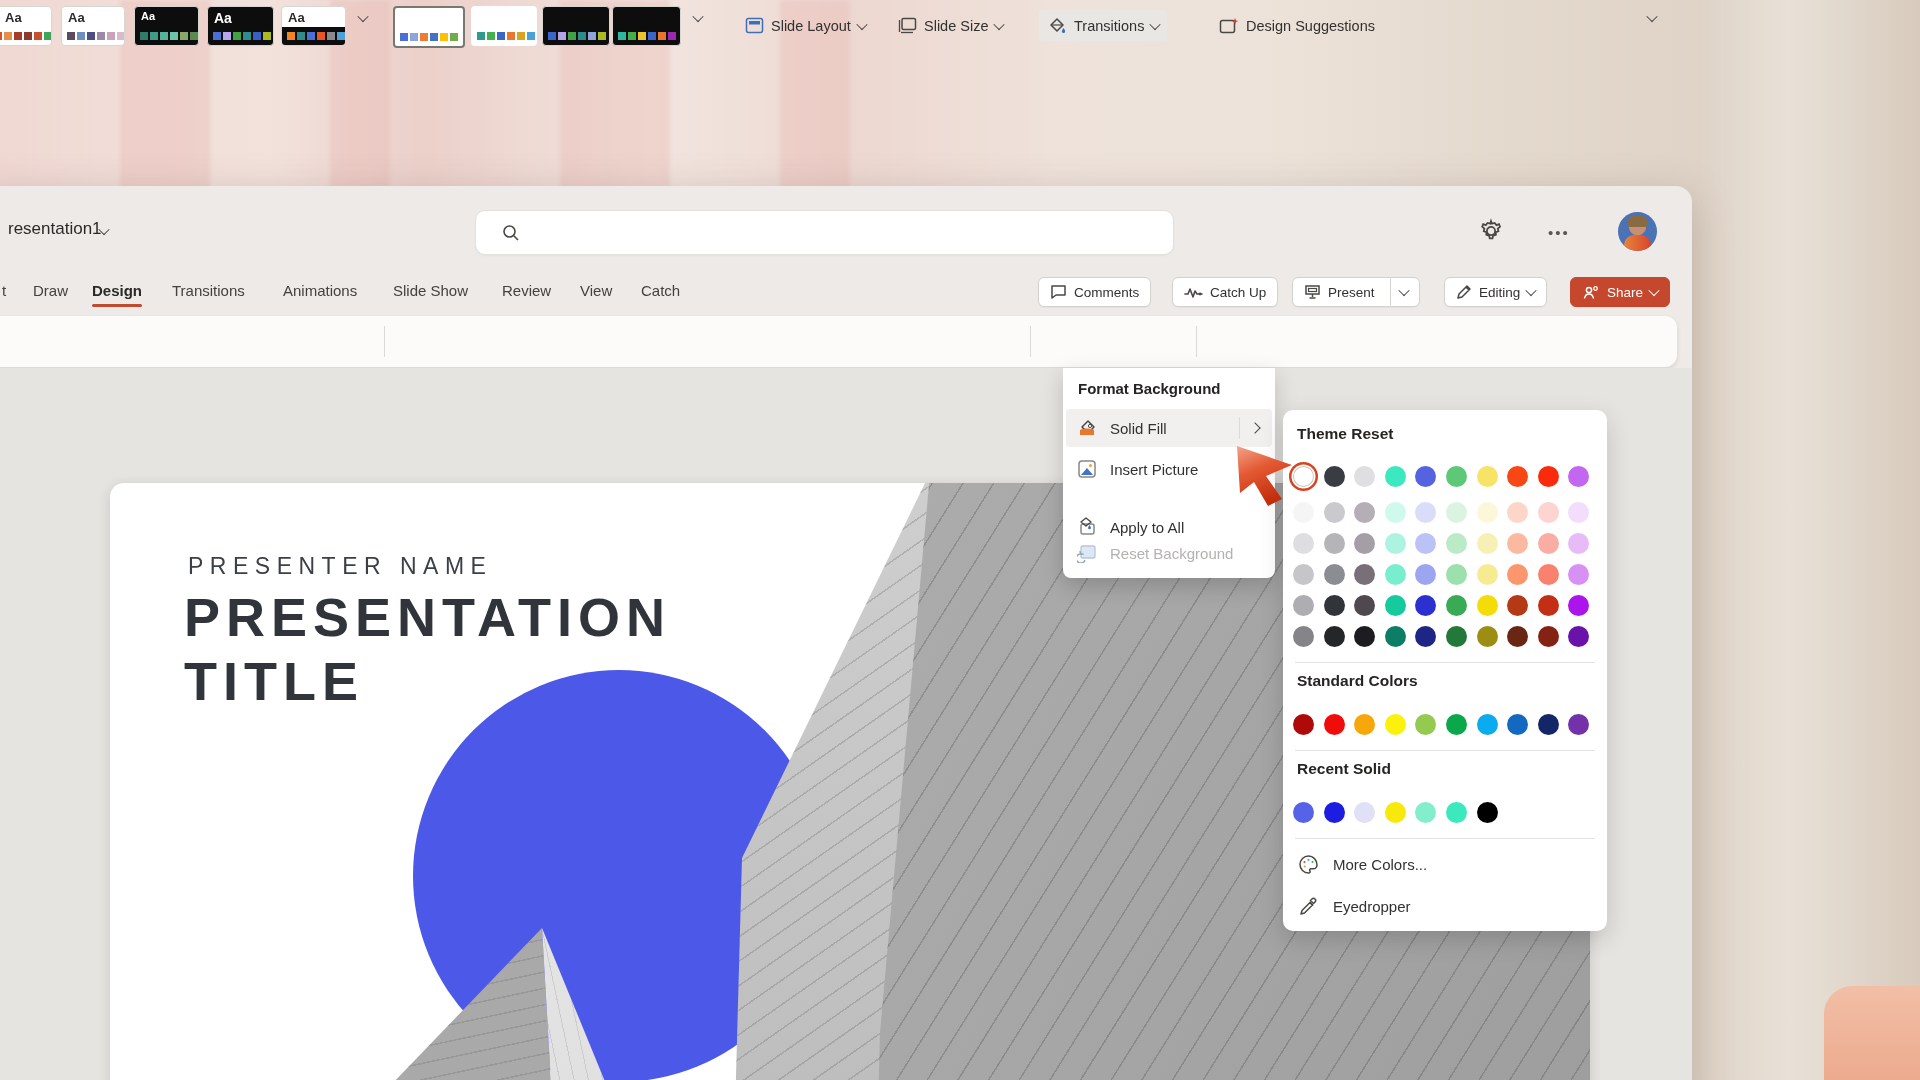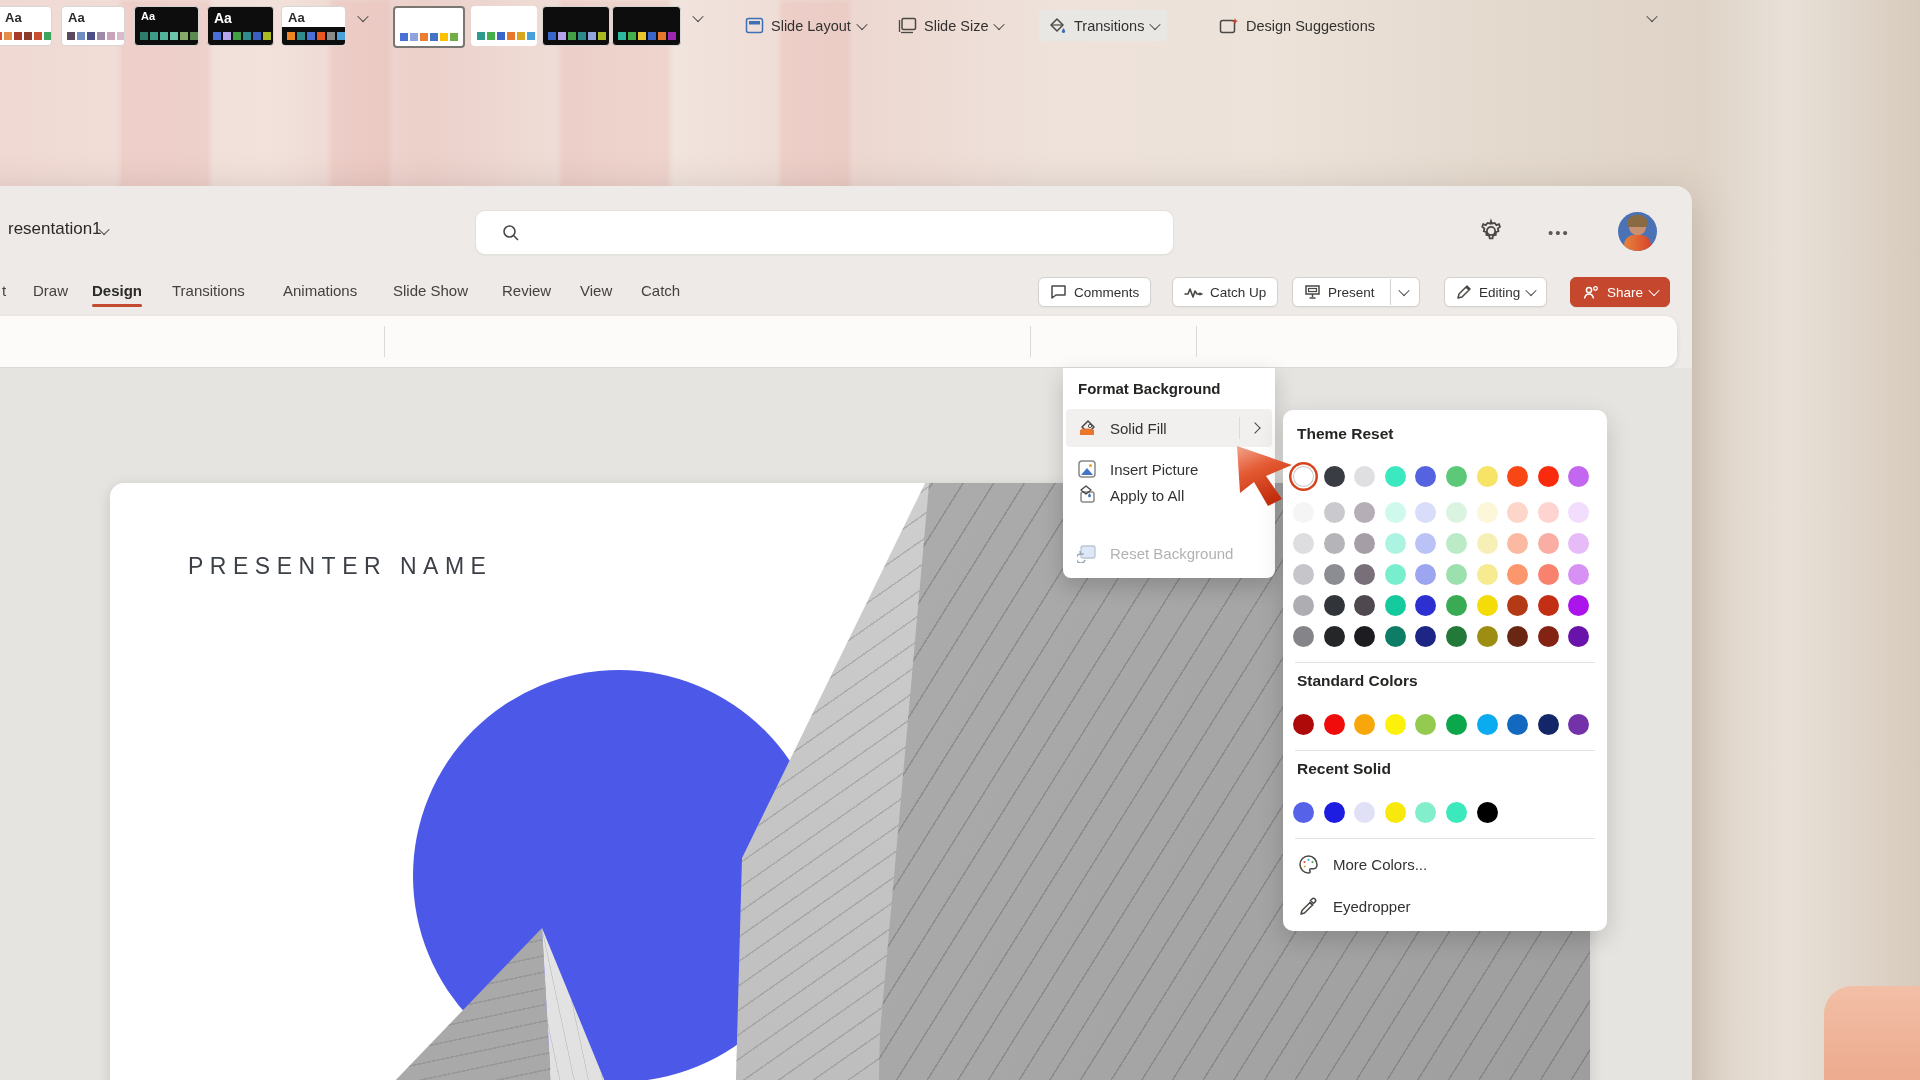--- a/index.html
+++ b/index.html
@@ -356,20 +356,24 @@
   <span class="abs chev rchev" style="left:1648px;"></span>
 
   <div class="abs" id="canvas"></div>
   <div class="abs" id="slide">
     <div class="abs" id="circle" style="background: rgb(76, 88, 232);"></div>
     <div class="abs faceB"></div>
     <div class="abs faceA"></div>
     <div class="abs roofL"></div>
     <div class="abs roofR"></div>
     <div class="abs" id="presenter">PRESENTER NAME</div>
+    <div class="abs" id="slide-title">
+      <div>PRESENTATION</div>
+      <div>TITLE</div>
+    </div>
   </div>
 
   <div class="abs" id="bg-menu">
     <div class="hdr">Format Background</div>
     <div class="mrow hl" style="top:41px;">
       <svg class="ic" viewBox="0 0 20 20">
         <path d="M5 9l6-6 6 6-6 6z" fill="none" stroke="#4A4845" stroke-width="1.5" stroke-linejoin="round"></path>
         <path d="M3 12c4-2 10-2 14 0v5H3z" fill="#E8762C"></path>
         <circle cx="13" cy="8" r="1.6" fill="#fff" stroke="#4A4845" stroke-width="1"></circle>
       </svg>
@@ -378,21 +382,21 @@
       <span class="chev right sub"></span>
     </div>
     <div class="mrow" style="top:82px;">
       <svg class="ic" viewBox="0 0 20 20">
         <rect x="2" y="2" width="16" height="16" rx="3" fill="none" stroke="#8A8886" stroke-width="1.5"></rect>
         <path d="M4 16l6-7 6 7z" fill="#4472C4"></path>
         <circle cx="13.5" cy="6.5" r="1.5" fill="#E8A33D"></circle>
       </svg>
       <span class="lbl">Insert Picture</span>
     </div>
-    <div class="mrow" style="top:108px;text-align:center;">
+    <div class="mrow" style="top:140px;text-align:center;">
       <svg class="ic" viewBox="0 0 20 20">
         <rect x="4" y="7" width="13" height="10" rx="2" fill="none" stroke="#8A8886" stroke-width="1.5"></rect>
         <path d="M4 5l5-4 5 4-5 4z" fill="none" stroke="#4A4845" stroke-width="1.4" stroke-linejoin="round"></path>
         <path d="M12.5 8c.9 1.4 1.4 2.2 1.4 2.9a1.4 1.4 0 0 1-2.8 0c0-.7.5-1.5 1.4-2.9z" fill="#3D6FB4"></path>
       </svg>
       <span class="lbl">Apply to All</span>
     </div>
     <div class="mrow off" style="top:166px;">
       <svg class="ic" viewBox="0 0 20 20">
         <rect x="4" y="3" width="14" height="12" rx="2" fill="#DCE8F5" stroke="#B8C6D6" stroke-width="1.3"></rect>

